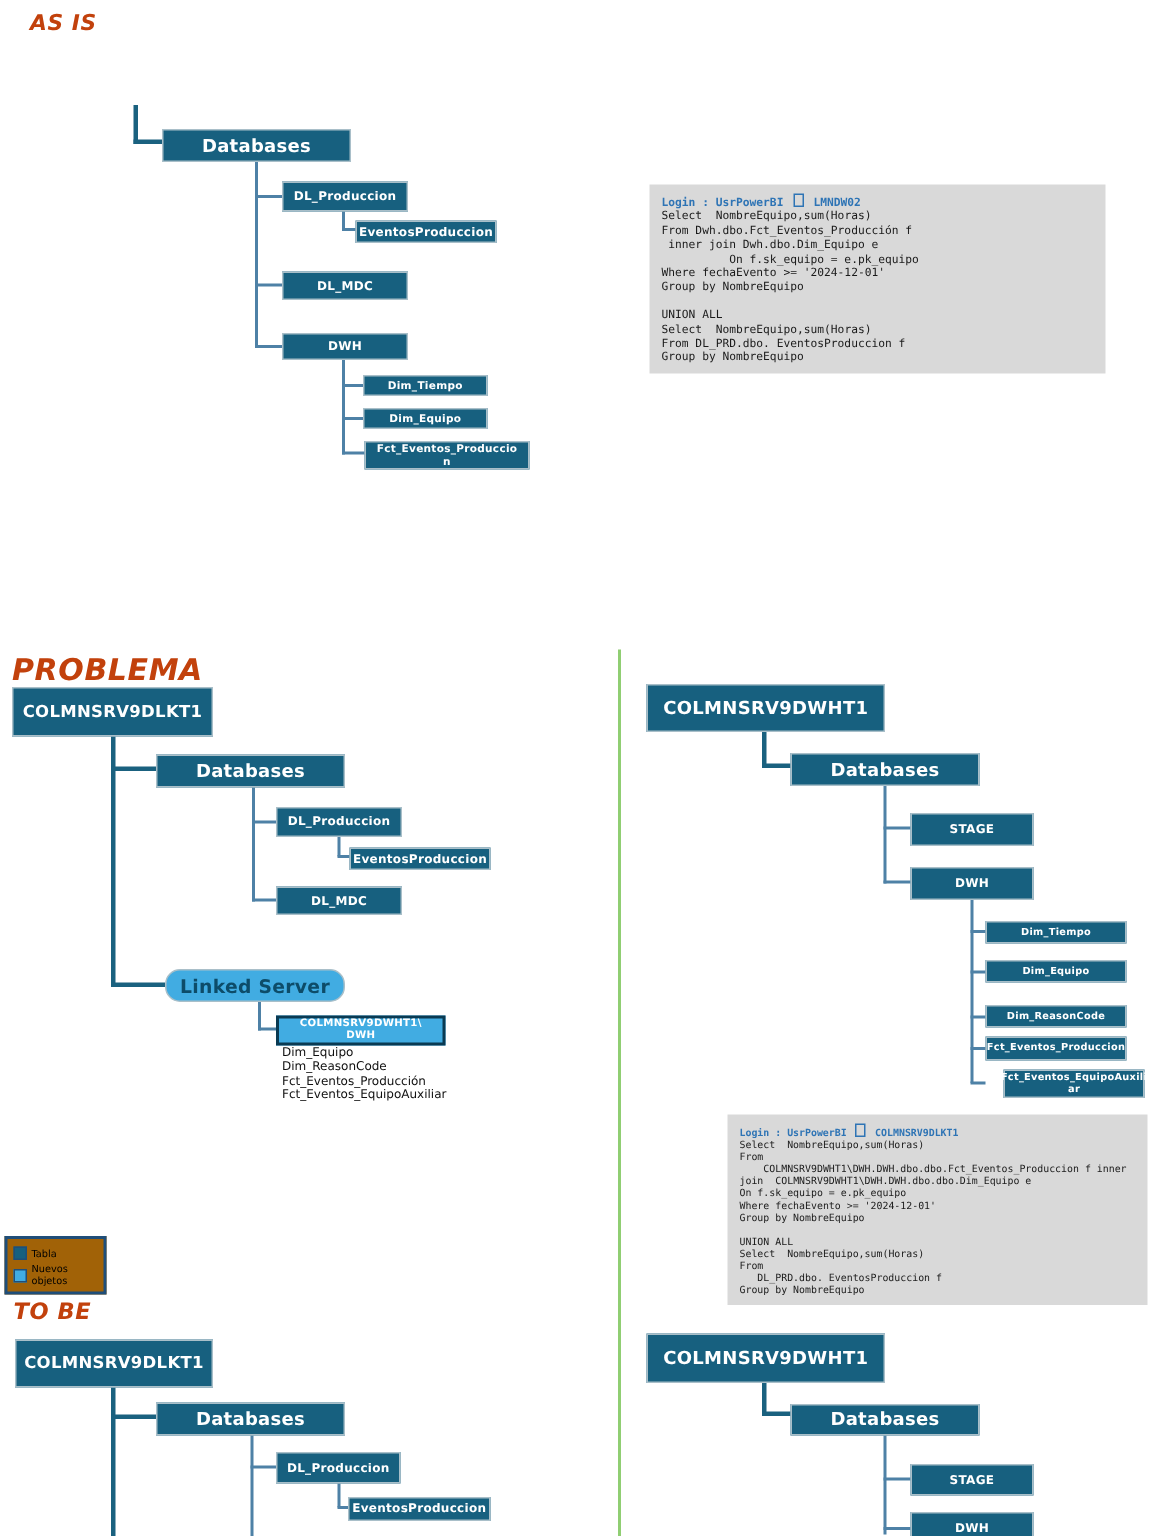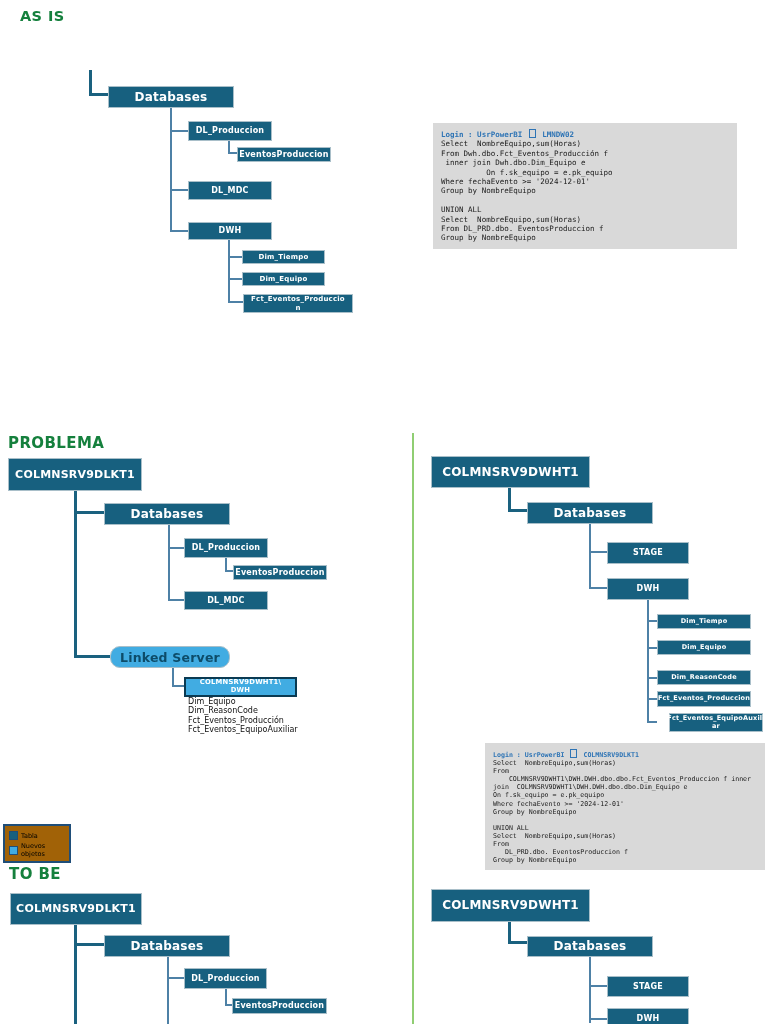--- a/index.html
+++ b/index.html
@@ -1,20 +1,20 @@
 <!DOCTYPE html>
 <html><head>
 <meta charset="utf-8">
 <style>
   html,body{margin:0;padding:0;background:#fff;}
   #page{position:relative;width:768px;height:1024px;overflow:hidden;background:#fff;
         font-family:"DejaVu Sans","Liberation Sans",sans-serif;}
-  .heading{position:absolute;font-weight:bold;color:#15803d;letter-spacing:.4px;}
+  .heading{position:absolute;font-weight:bold;color:#c2410c;letter-spacing:.4px;font-style:italic;}
   #heading-asis{left:20px;top:8px;font-size:14.5px;}
-  #heading-problema{left:8px;top:434px;font-size:15px;}
+  #heading-problema{left:8px;top:434px;font-size:20px;}
   #heading-tobe{left:9px;top:865px;font-size:15px;}
   .divider{position:absolute;left:412px;top:433px;width:2px;height:591px;}
   .node{position:absolute;display:flex;align-items:center;justify-content:center;
         text-align:center;color:#fff;box-sizing:border-box;border:1px solid #A9BFC9;
         font-weight:600;letter-spacing:.2px;white-space:pre-line;line-height:1.2;}
   .node.dark{background:#17607F;}
   .node.light{background:#41ACE2;color:#0D4C69;}
   .node.light2{background:#41ACE2;color:#fff;border:2px solid #0A3A52;line-height:1.15;}
   .conn{position:absolute;}
   .plainlist{position:absolute;white-space:pre;color:#101010;font-weight:500;}

